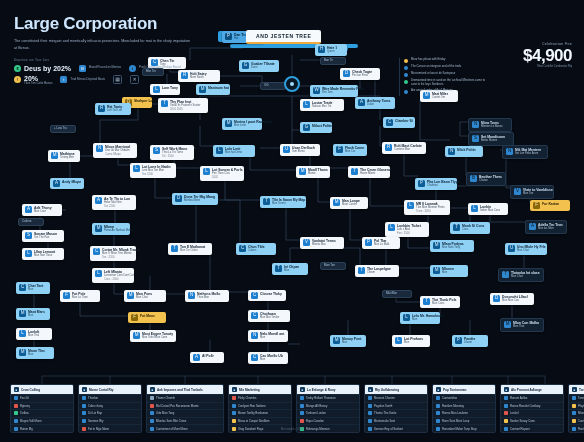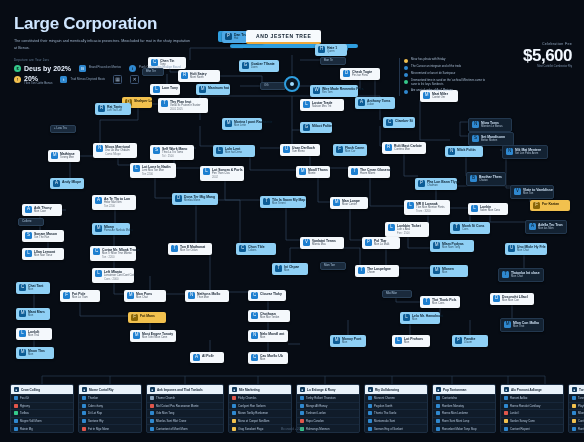--- a/index.html
+++ b/index.html
@@ -263,21 +263,21 @@
 Depised Basis</span>
           </span>
         </div>
         <span class="iconbox">▦</span>
         <span class="iconbox">✕</span>
       </div>
   </div>
 
   <div class="pricebox">
     <div class="cap">Celebration Fee</div>
-    <div class="amt">$5,600</div>
+    <div class="amt">$4,900</div>
     <div class="note">Mest Cottellet Combrostor Rty</div>
   </div>
 
   <div class="rlegend" id="right-legend">
       <div class="row">
         <span class="dot" style="background: rgb(242, 193, 78); width: 4px; height: 4px; margin-top: 0.6px;"></span>
         <span class="txt">Mear has pleata with Eriday</span>
       </div>
       <div class="row">
         <span class="dot" style="background: rgb(47, 136, 207); width: 4px; height: 4px; margin-top: 0.6px;"></span>

